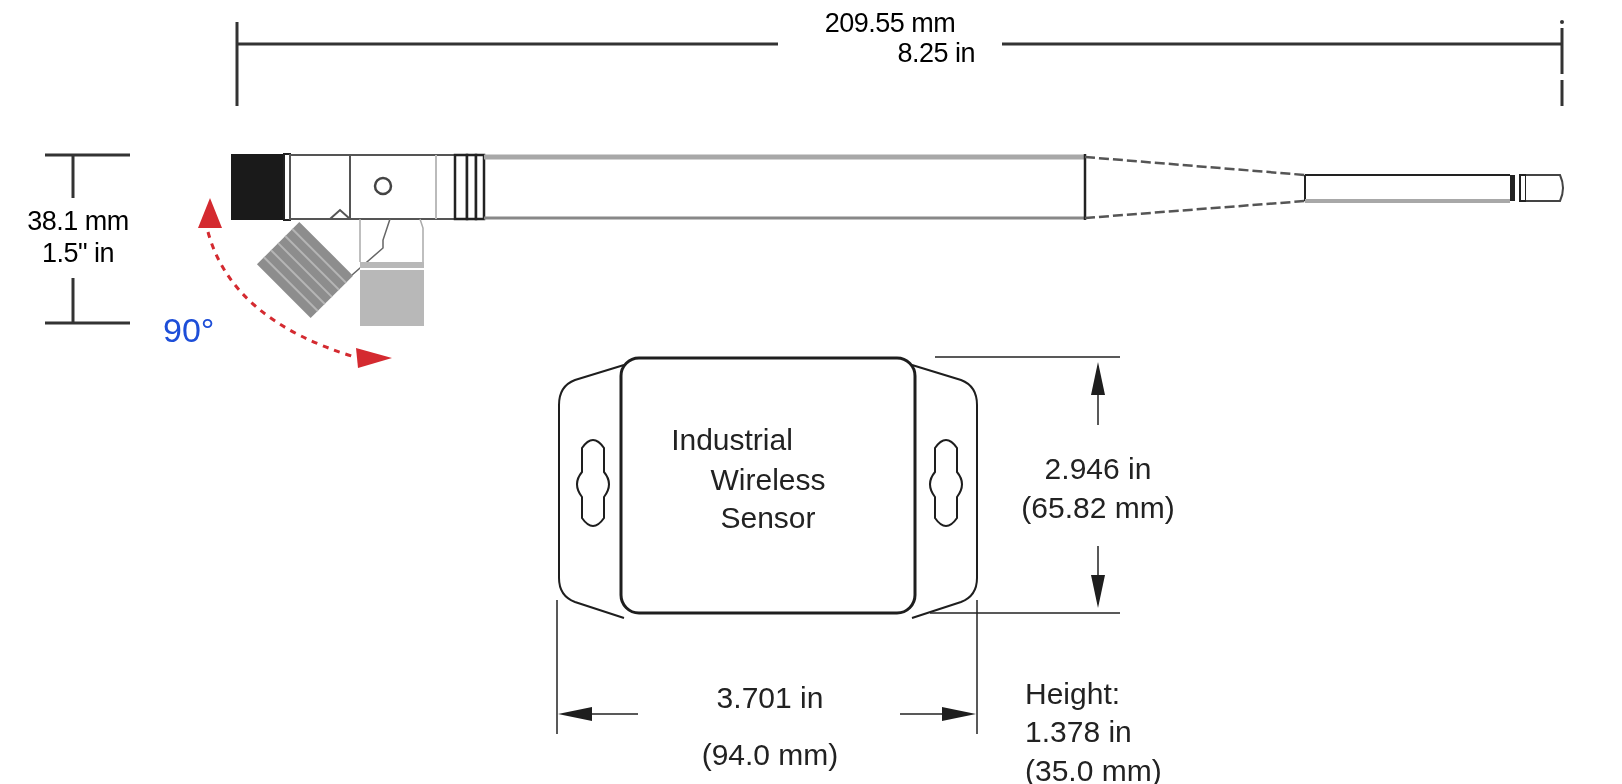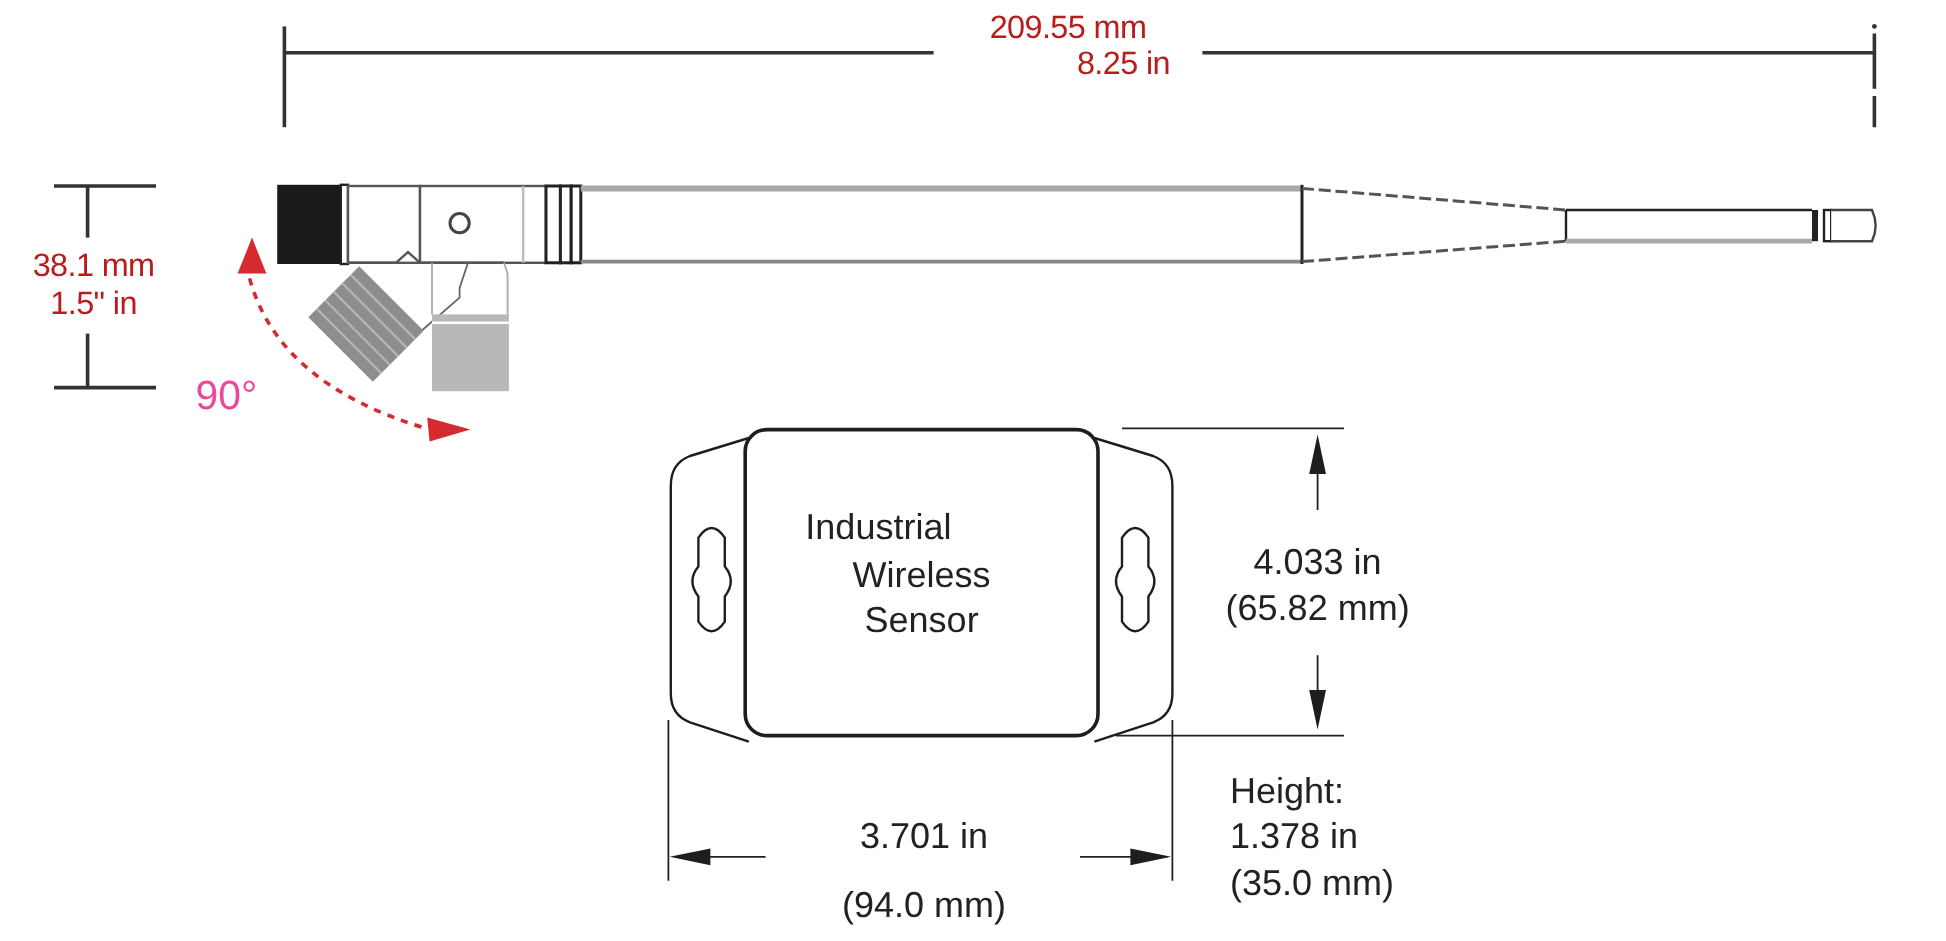--- a/index.html
+++ b/index.html
@@ -1,22 +1,22 @@
 <!DOCTYPE html>
 <html><head>
   <meta charset="utf-8">
   <style>
     html, body { margin: 0; padding: 0; background: #ffffff; }
     body { width: 1622px; height: 784px; position: relative; overflow: hidden; font-family: "Liberation Sans", sans-serif; }
     #canvas { position: absolute; left: 0; top: 0; width: 1622px; height: 784px; }
     .lbl { position: absolute; color: #2b2b2b; text-align: center; white-space: nowrap; line-height: 1; }
-    .sm { font-size: 27px; letter-spacing: -0.5px; color: #b91c1c; }
+    .sm { font-size: 27px; letter-spacing: -0.5px; color: #000000; }
     .lg { font-size: 30px; color: #222; }
-    .red { color: #ec4899; font-size: 34px; }
-    .left { text-align: left; }
+    .red { color: #1d4ed8; font-size: 34px; }
+    .left { text-align: left; margin-top: 34px; }
   </style>
 </head>
 <body>
 
 <svg id="canvas" viewBox="0 0 1622 784" xmlns="http://www.w3.org/2000/svg">
 
   <g stroke="#333" stroke-width="3" fill="none">
     <line x1="237" y1="22" x2="237" y2="106"></line>
     <line x1="237" y1="44" x2="778" y2="44"></line>
     <line x1="1002" y1="44" x2="1562" y2="44"></line>
@@ -120,21 +120,21 @@
 
 <div class="lbl sm" style="left:18px; top:208px; width:120px;">38.1 mm</div>
 <div class="lbl sm" style="left:18px; top:240px; width:120px;">1.5" in</div>
 
 <div class="lbl red" style="left:163px; top:313px;">90°</div>
 
 <div class="lbl lg" style="left:632px; top:425px; width:200px;">Industrial</div>
 <div class="lbl lg" style="left:668px; top:465px; width:200px;">Wireless</div>
 <div class="lbl lg" style="left:668px; top:503px; width:200px;">Sensor</div>
 
-<div class="lbl lg" style="left:1018px; top:454px; width:160px;">4.033 in</div>
+<div class="lbl lg" style="left:1018px; top:454px; width:160px;">2.946 in</div>
 <div class="lbl lg" style="left:1013px; top:493px; width:170px;">(65.82 mm)</div>
 
 <div class="lbl lg" style="left:690px; top:683px; width:160px;">3.701 in</div>
 <div class="lbl lg" style="left:685px; top:740px; width:170px;text-align:center;">(94.0 mm)</div>
 
 <div class="lbl lg left" style="left:1025px; top:645px;">Height:</div>
 <div class="lbl lg left" style="left:1025px; top:683px;">1.378 in</div>
 <div class="lbl lg left" style="left:1025px; top:722px;">(35.0 mm)</div>
 
 </body></html>

